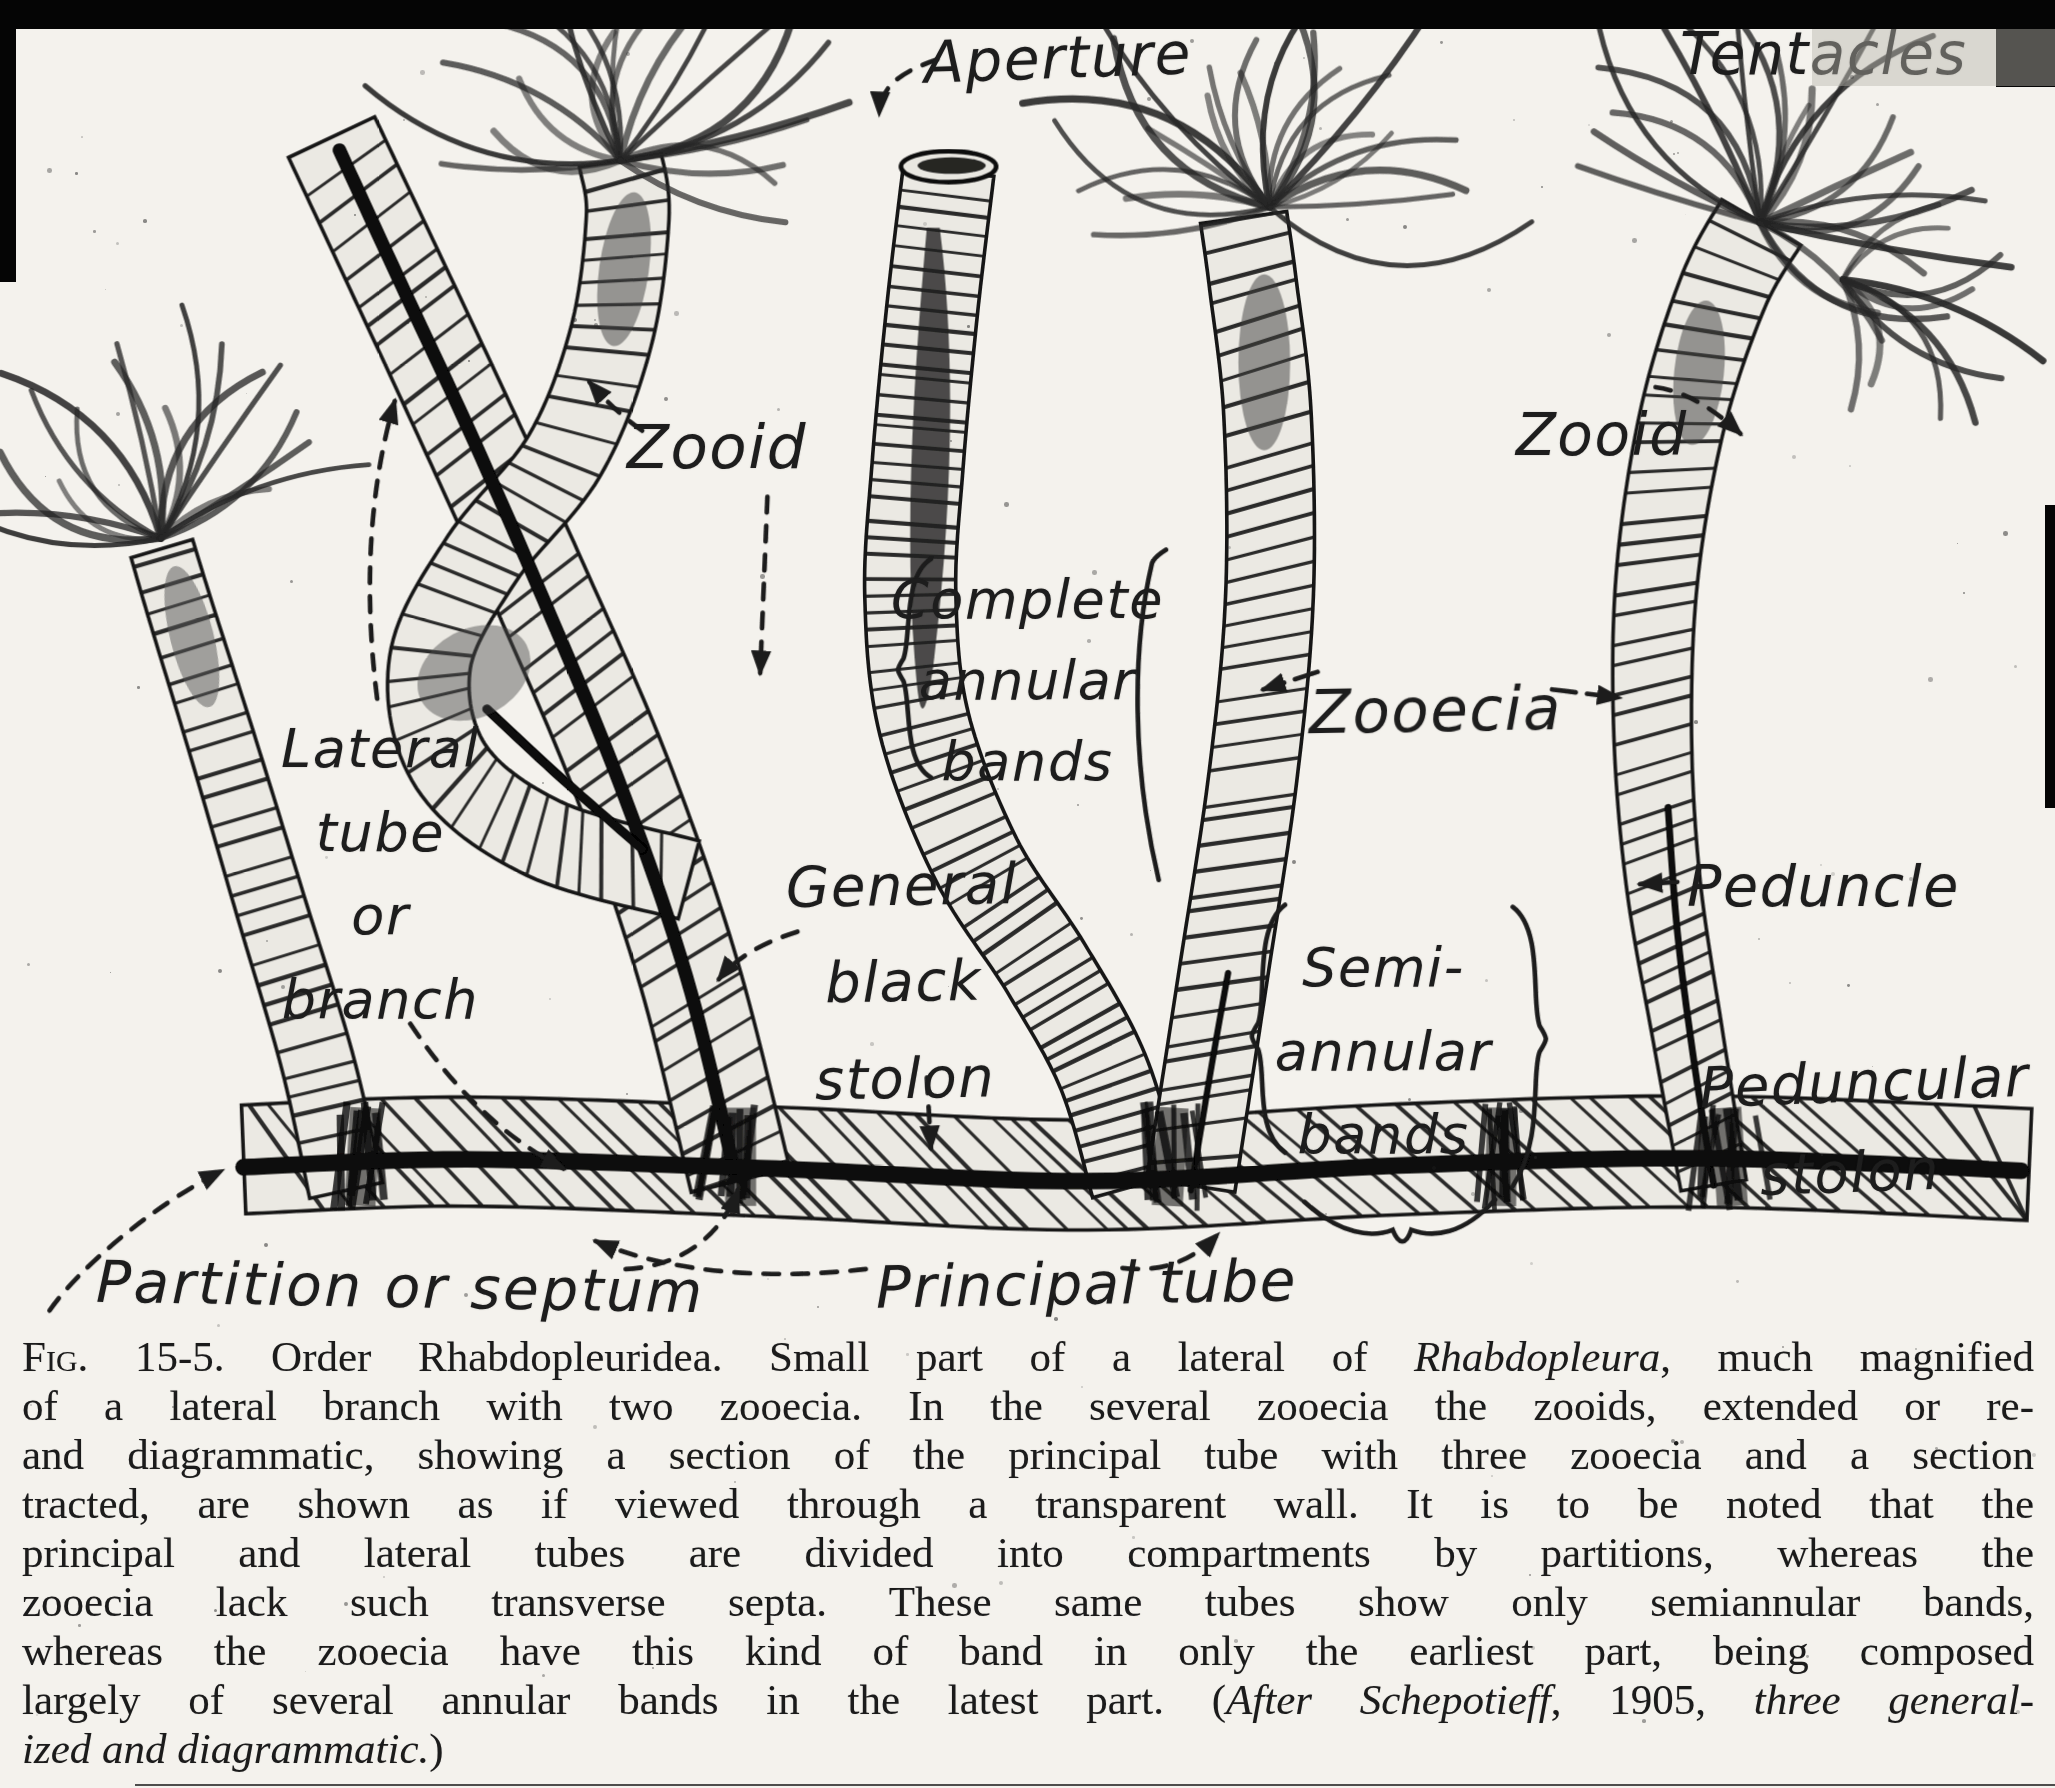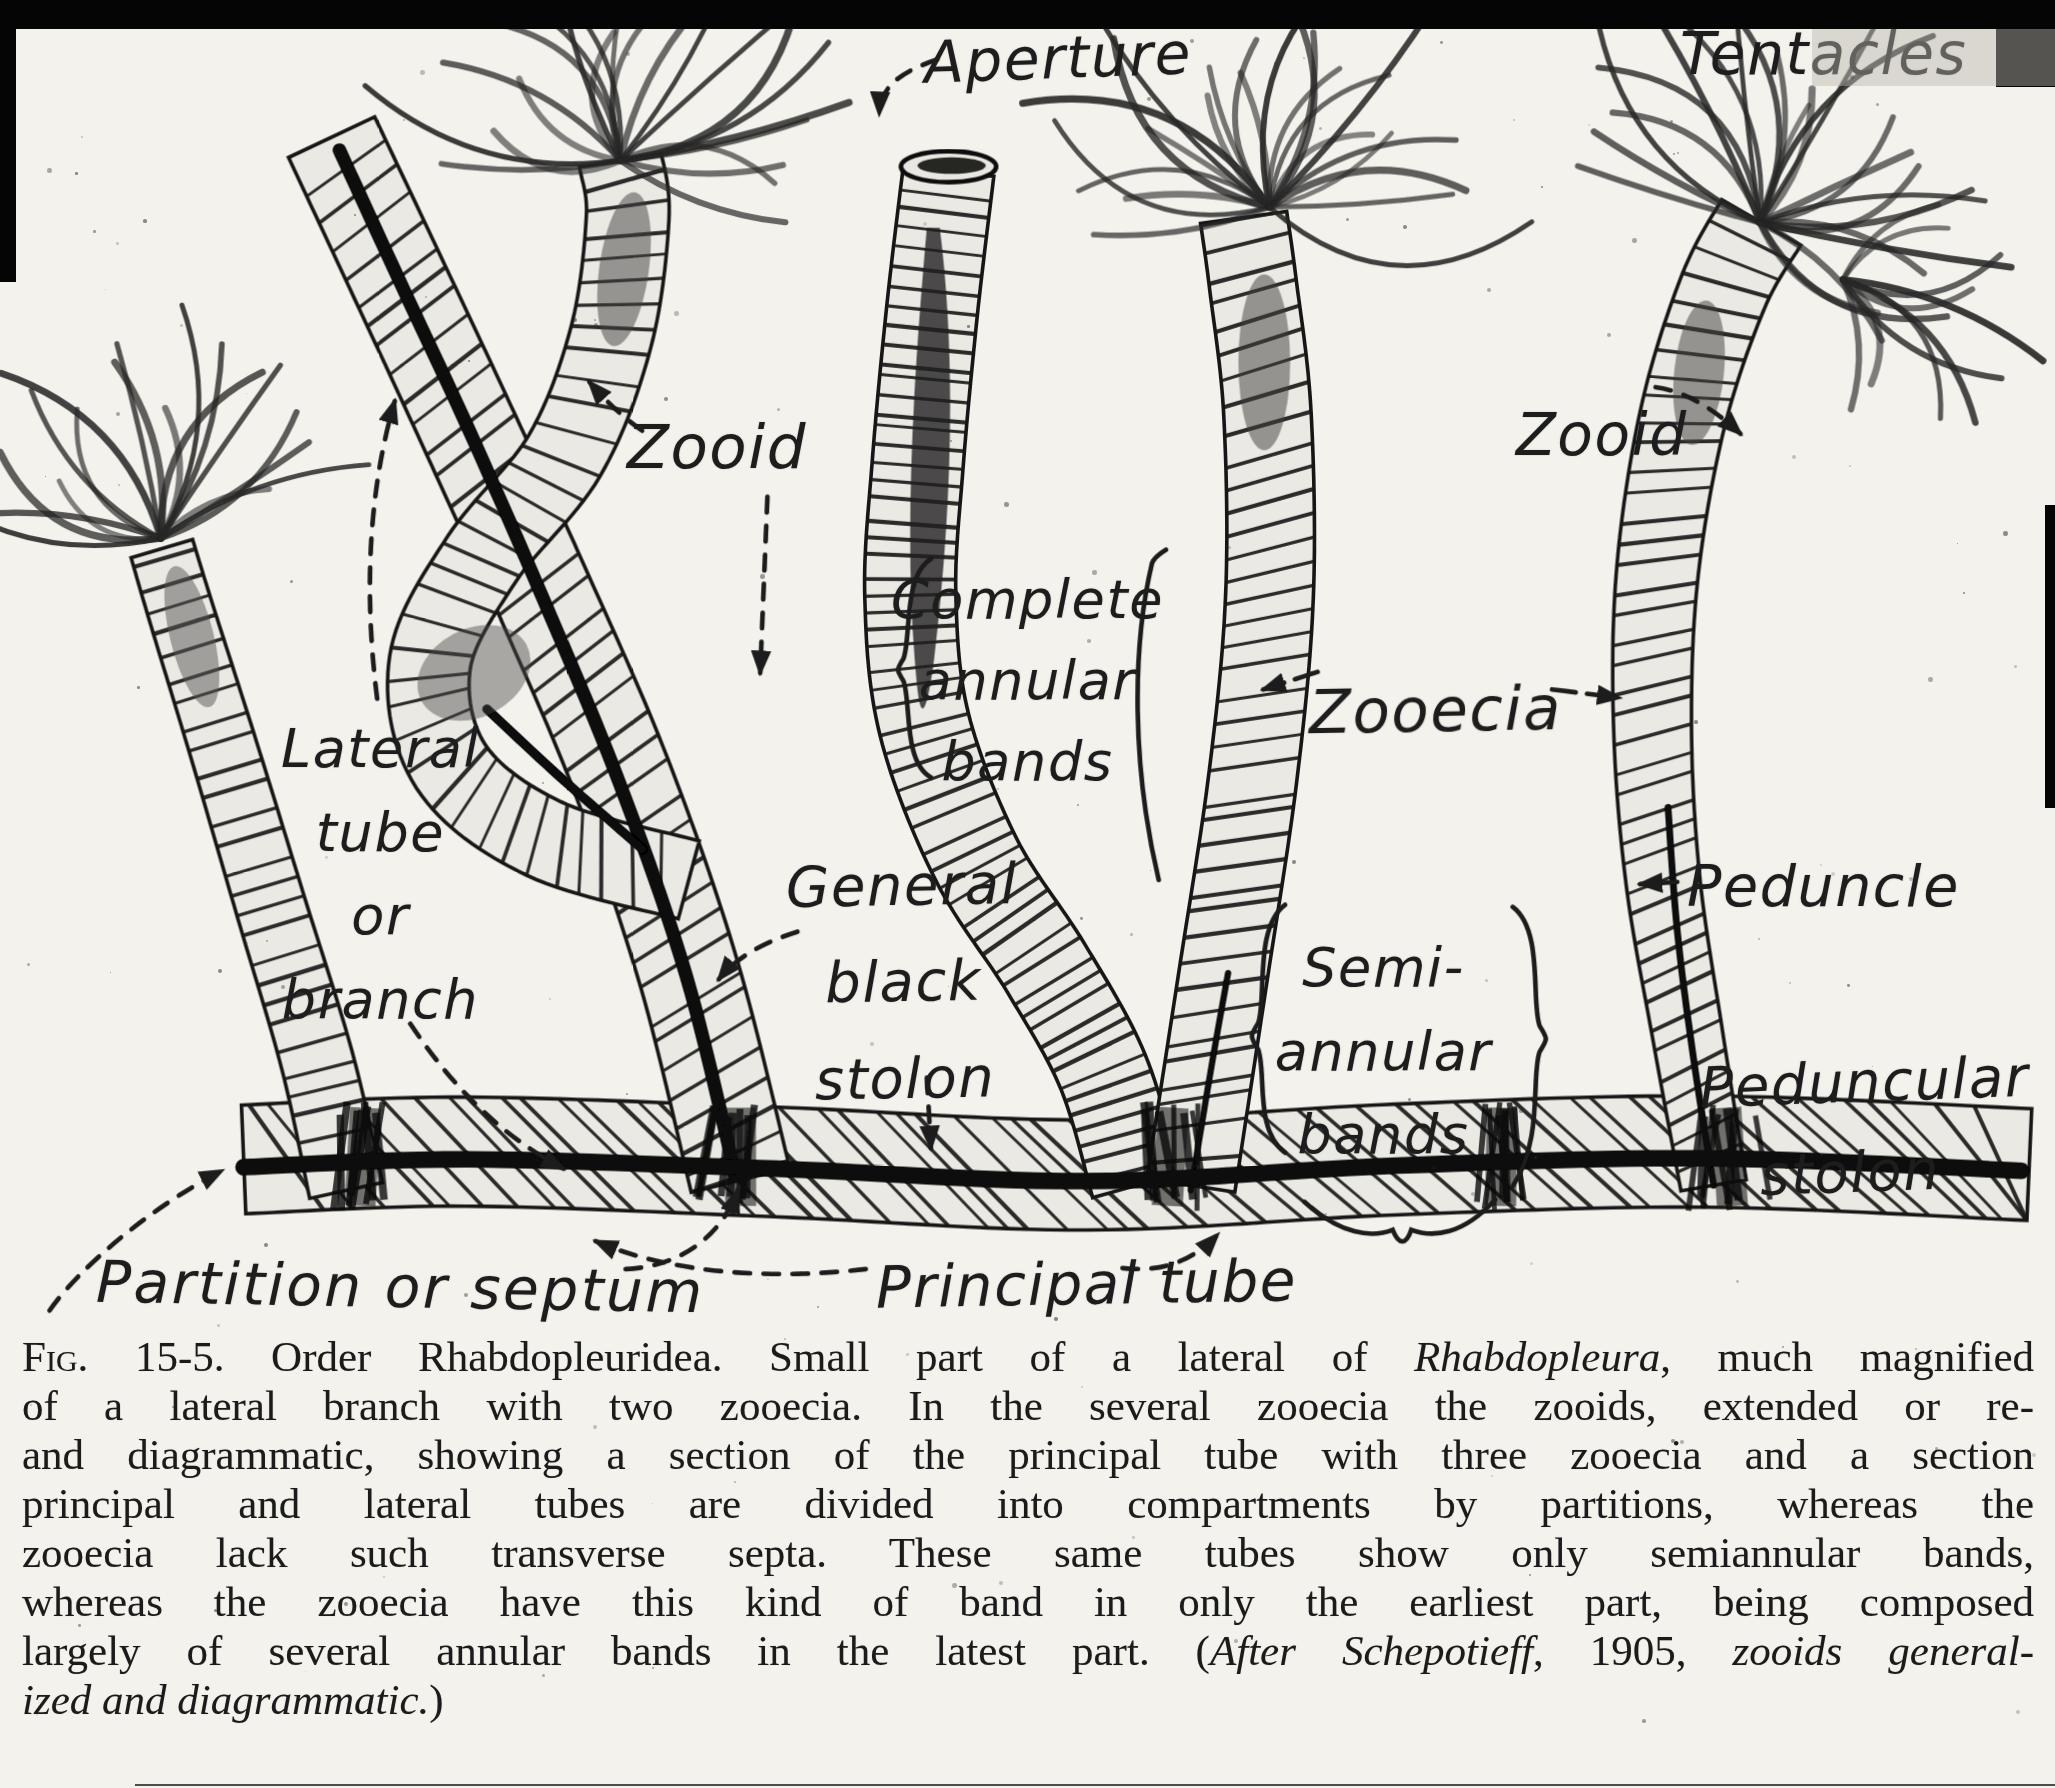--- a/index.html
+++ b/index.html
@@ -590,24 +590,25 @@
   <div class="hand" style="left:1687px;top:844px;font-size:57px;">Peduncle</div>
   <div class="hand ctr" style="left:1701px;top:1038px;width:295px;font-size:56px;line-height:1.6;transform:rotate(-2deg);">Peduncular
 stolon</div>
   <div class="hand" style="left:96px;top:1244px;font-size:58px;letter-spacing:2.6px;transform:rotate(1deg);">Partition or septum</div>
   <div class="hand" style="left:876px;top:1241px;font-size:58px;transform:rotate(-1deg);">Principal tube</div>
 
   <div id="caption">
       <div class="cap-line"><span class="sc">Fig. 15-5.</span><span> Order Rhabdopleuridea. Small part of a lateral of </span><span class="it">Rhabdopleura</span><span>, much magnified</span></div>
       <div class="cap-line"><span>of a lateral branch with two zooecia. In the several zooecia the zooids, extended or re-</span></div>
       <div class="cap-line"><span>and diagrammatic, showing a section of the principal tube with three zooecia and a section</span></div>
+      <div class="cap-line"><span>tracted, are shown as if viewed through a transparent wall. It is to be noted that the</span></div>
       <div class="cap-line"><span>principal and lateral tubes are divided into compartments by partitions, whereas the</span></div>
       <div class="cap-line"><span>zooecia lack such transverse septa. These same tubes show only semiannular bands,</span></div>
       <div class="cap-line"><span>whereas the zooecia have this kind of band in only the earliest part, being composed</span></div>
-      <div class="cap-line"><span>largely of several annular bands in the latest part. (</span><span class="it">After Schepotieff</span><span>, 1905, </span><span class="it">zooids general-</span></div>
+      <div class="cap-line"><span>largely of several annular bands in the latest part. (</span><span class="it">After Schepotieff</span><span>, 1905, </span><span class="it">three general-</span></div>
       <div class="cap-line last"><span class="it">ized and diagrammatic.</span><span>)</span></div>
     </div>
 
   <div class="bar" style="left:0;top:0;width:2056px;height:29px;"></div>
   <div class="bar" style="left:1996px;top:0;width:60px;height:87px;"></div>
   <div class="wash" style="left:1812px;top:29px;width:243px;height:57px;"></div>
   <div class="bar" style="left:0;top:0;width:15.5px;height:282px;"></div>
   <div class="bar" style="left:2045px;top:505px;width:11px;height:303px;"></div>
   <div class="bar" style="left:135px;top:1784px;width:1921px;height:2.1px;opacity:.7;"></div>
 <div class="speck" style="left: 1671px; top: 1439px; width: 4px; height: 4px; opacity: 0.477725;"></div>

